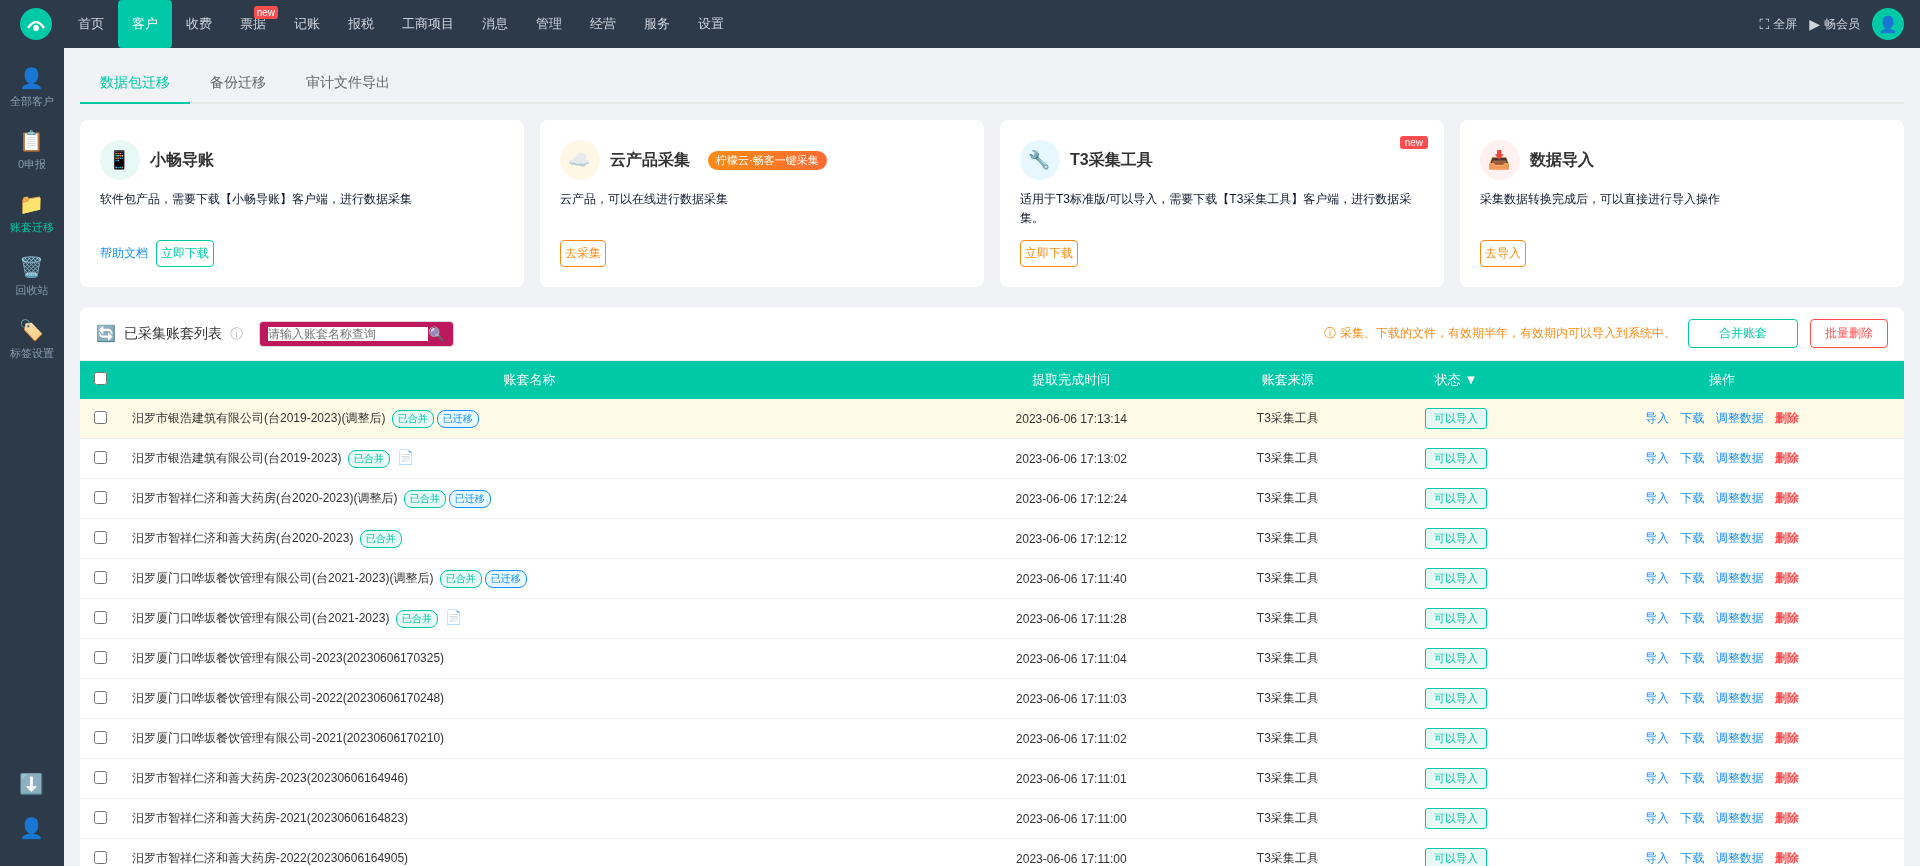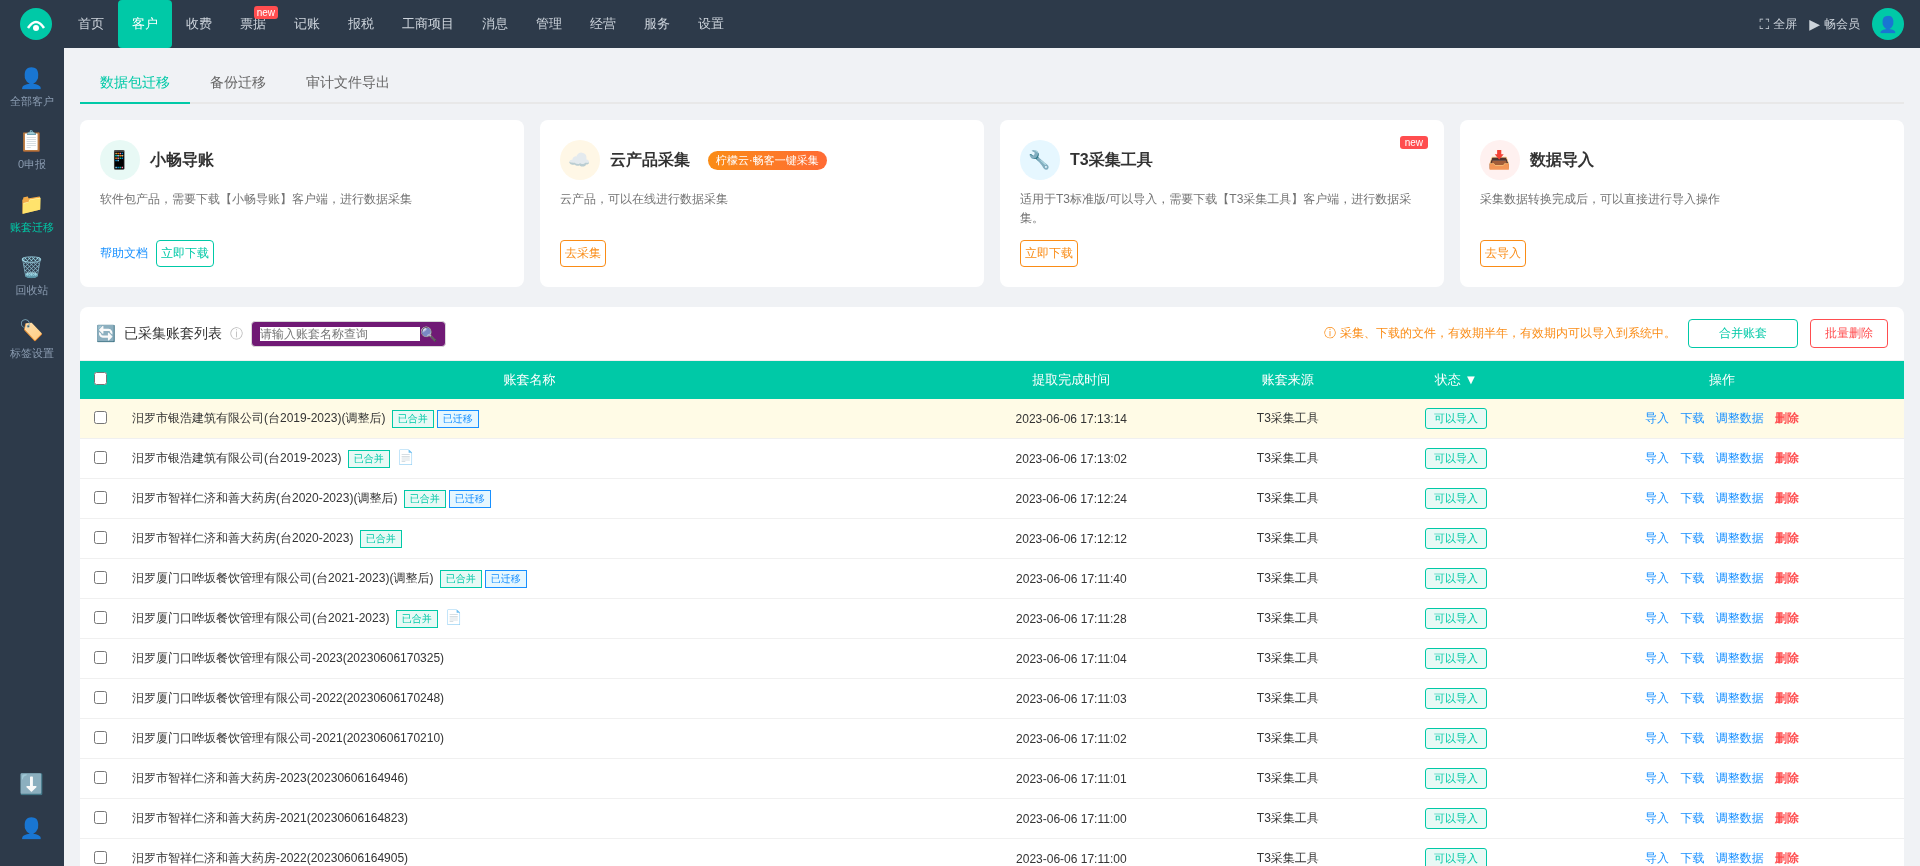--- a/index.html
+++ b/index.html
@@ -69,21 +69,21 @@
     .card-header { display: flex; align-items: center; gap: 10px; margin-bottom: 10px; }
     .card-icon {
       width: 40px; height: 40px; border-radius: 50%; display: flex; align-items: center; justify-content: center;
       font-size: 18px;
     }
     .card-icon.green { background: #e8f9f5; color: #00c9a7; }
     .card-icon.orange { background: #fff7e6; color: #fa8c16; }
     .card-icon.teal { background: #e6f7ff; color: #1890ff; }
     .card-icon.red { background: #fff1f0; color: #ff4d4f; }
     .card-title { font-size: 16px; font-weight: 600; color: #333; }
-    .card-desc { font-size: 12px; color: #737373; line-height: 1.6; flex: 1; }
+    .card-desc { font-size: 12px; color: #0f172a; line-height: 1.6; flex: 1; }
     .card-actions { display: flex; align-items: center; gap: 8px; margin-top: 12px; }
     .btn-link { color: #1890ff; font-size: 12px; cursor: pointer; text-decoration: none; }
     .btn-outline {
       border: 1px solid #fa8c16; color: #fa8c16; background: #fff;
       padding: 4px 4px; border-radius: 4px; cursor: pointer; font-size: 12px;
     }
     .btn-outline.teal { border-color: #00c9a7; color: #00c9a7; }
     .card-badge-new {
       position: absolute; top: 16px; right: 16px;
       background: #ff4d4f; color: #fff; font-size: 10px; padding: 1px 5px; border-radius: 3px;
@@ -96,21 +96,21 @@
     
     .list-section { background: #fff; border-radius: 8px; padding: 0; }
     .list-header {
       display: flex; align-items: center; justify-content: space-between;
       padding: 12px 16px; border-bottom: 1px solid #f0f0f0;
     }
     .list-header-left { display: flex; align-items: center; gap: 8px; }
     .list-title { font-size: 14px; font-weight: 500; color: #333; }
     .search-box {
       display: flex; align-items: center; border: 1px solid #d9d9d9; border-radius: 4px;
-      padding: 4px 8px; background: #701a75;
+      padding: 4px 8px; background: #be185d; margin-left: 8px;
     }
     .search-box input {
       border: none; outline: none; font-size: 12px; width: 160px; color: #333;
     }
     .search-icon { color: #bbb; cursor: pointer; font-size: 14px; }
     .list-header-right { display: flex; align-items: center; gap: 12px; }
     .tip-text { font-size: 12px; color: #fa8c16; display: flex; align-items: center; gap: 4px; }
     .btn-primary {
       background: #fff; border: 1px solid #00c9a7; color: #00c9a7;
       padding: 5px 30px; border-radius: 4px; cursor: pointer; font-size: 12px;
@@ -134,21 +134,21 @@
     }
     .data-table td:nth-child(2) { text-align: left; }
     .data-table tr.highlighted td { background: #fffbe6; }
     .checkbox-cell { width: 40px; text-align: center; }
     .status-badge {
       display: inline-block; padding: 2px 8px; border-radius: 3px;
       font-size: 11px;
     }
     .status-green { background: #e8f9f5; color: #00c9a7; border: 1px solid #00c9a7; }
     .tag-badge {
-      display: inline-block; padding: 1px 5px; border-radius: 0;
+      display: inline-block; padding: 1px 5px; border-radius: 8px;
       font-size: 10px; margin-left: 3px;
     }
     .tag-opened { background: #e8f9f5; color: #00c9a7; border: 1px solid #00c9a7; }
     .tag-blue { background: #e6f7ff; color: #1890ff; border: 1px solid #1890ff; }
     .action-link { color: #1890ff; cursor: pointer; margin: 0 4px; font-size: 12px; }
     .action-delete { color: #ff4d4f; cursor: pointer; margin: 0 4px; font-size: 12px; font-weight: bold; }
     .file-icon { color: #bbb; cursor: pointer; font-size: 14px; margin-left: 4px; }
   </style>
 </head>
 <body>

